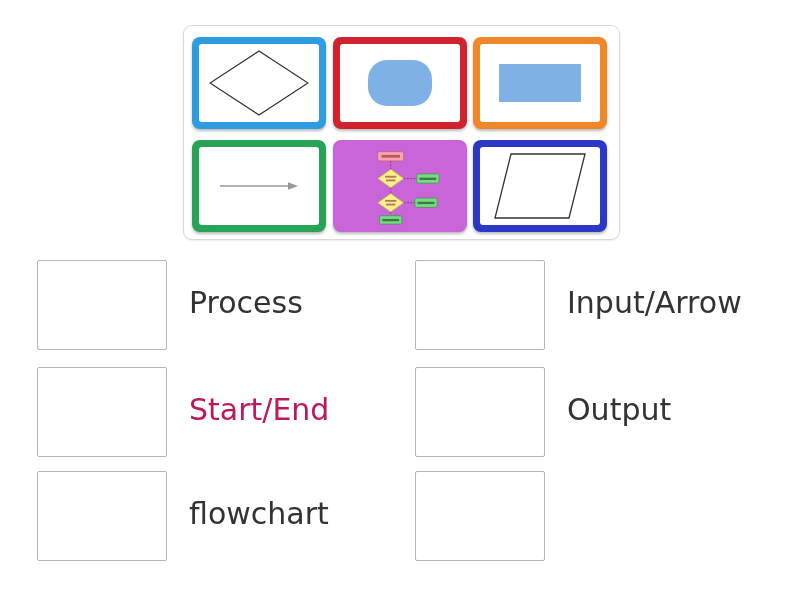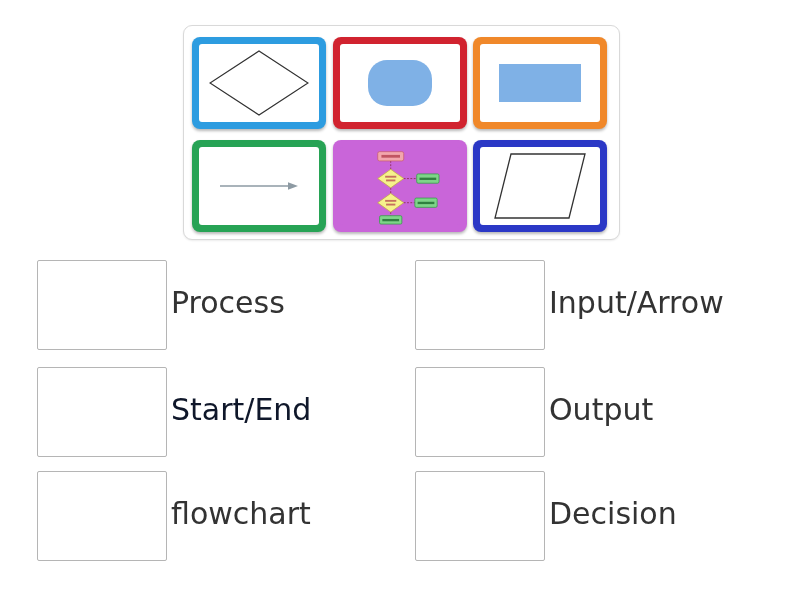--- a/index.html
+++ b/index.html
@@ -14,21 +14,21 @@
     box-sizing:border-box;box-shadow:0 2px 3px rgba(0,0,0,0.28);cursor:grab;}
   .tile-inner{width:100%;height:100%;border-radius:3px;display:flex;
     align-items:center;justify-content:center;overflow:hidden;}
   .t1{left:8px;top:11px}.t2{left:149px;top:11px}.t3{left:289px;top:11px}
   .t4{left:8px;top:114px}.t5{left:149px;top:114px}.t6{left:289px;top:114px}
 
   .shape-stadium{width:64px;height:46px;border-radius:19px;}
   .shape-rect{width:82px;height:38px;}
 
   
-  .pair{position:absolute;height:90px;display:flex;align-items:center;gap:4px;}
+  .pair{position:absolute;height:90px;display:flex;align-items:center;gap:22px;}
   .p1{left:37px;top:260px}.p2{left:415px;top:260px}
   .p3{left:37px;top:367px}.p4{left:415px;top:367px}
   .p5{left:37px;top:471px}.p6{left:415px;top:471px}
   .slot{width:130px;height:90px;border:1px solid #b5b5b5;border-radius:2px;
     background:#fff;box-sizing:border-box;flex:0 0 auto;}
   .match-label{font-size:30px;line-height:1;color:#333;white-space:nowrap;
     padding-bottom:4px;}
 </style>
 </head>
 <body>
@@ -116,31 +116,30 @@
     <div class="match-label" style="color: rgb(51, 51, 51);">Process</div>
   </div>
 
   <div class="pair p2">
     <div class="slot" style="border-color: rgb(181, 181, 181); background-color: rgb(255, 255, 255);"></div>
     <div class="match-label" style="color: rgb(51, 51, 51);">Input/Arrow</div>
   </div>
 
   <div class="pair p3">
     <div class="slot" style="border-color: rgb(181, 181, 181); background-color: rgb(255, 255, 255);"></div>
-    <div class="match-label" style="color: #0f172a;">Start/End</div>
+    <div class="match-label" style="color: #be185d;">Start/End</div>
   </div>
 
   <div class="pair p4">
     <div class="slot" style="border-color: rgb(181, 181, 181); background-color: rgb(255, 255, 255);"></div>
     <div class="match-label" style="color: rgb(51, 51, 51);">Output</div>
   </div>
 
   <div class="pair p5">
     <div class="slot" style="border-color: rgb(181, 181, 181); background-color: rgb(255, 255, 255);"></div>
     <div class="match-label" style="color: rgb(51, 51, 51);">flowchart</div>
   </div>
 
   <div class="pair p6">
     <div class="slot" style="border-color: rgb(181, 181, 181); background-color: rgb(255, 255, 255);"></div>
-    <div class="match-label" style="color: rgb(51, 51, 51);">Decision</div>
   </div>
 
 </div>
 
 </body></html>

